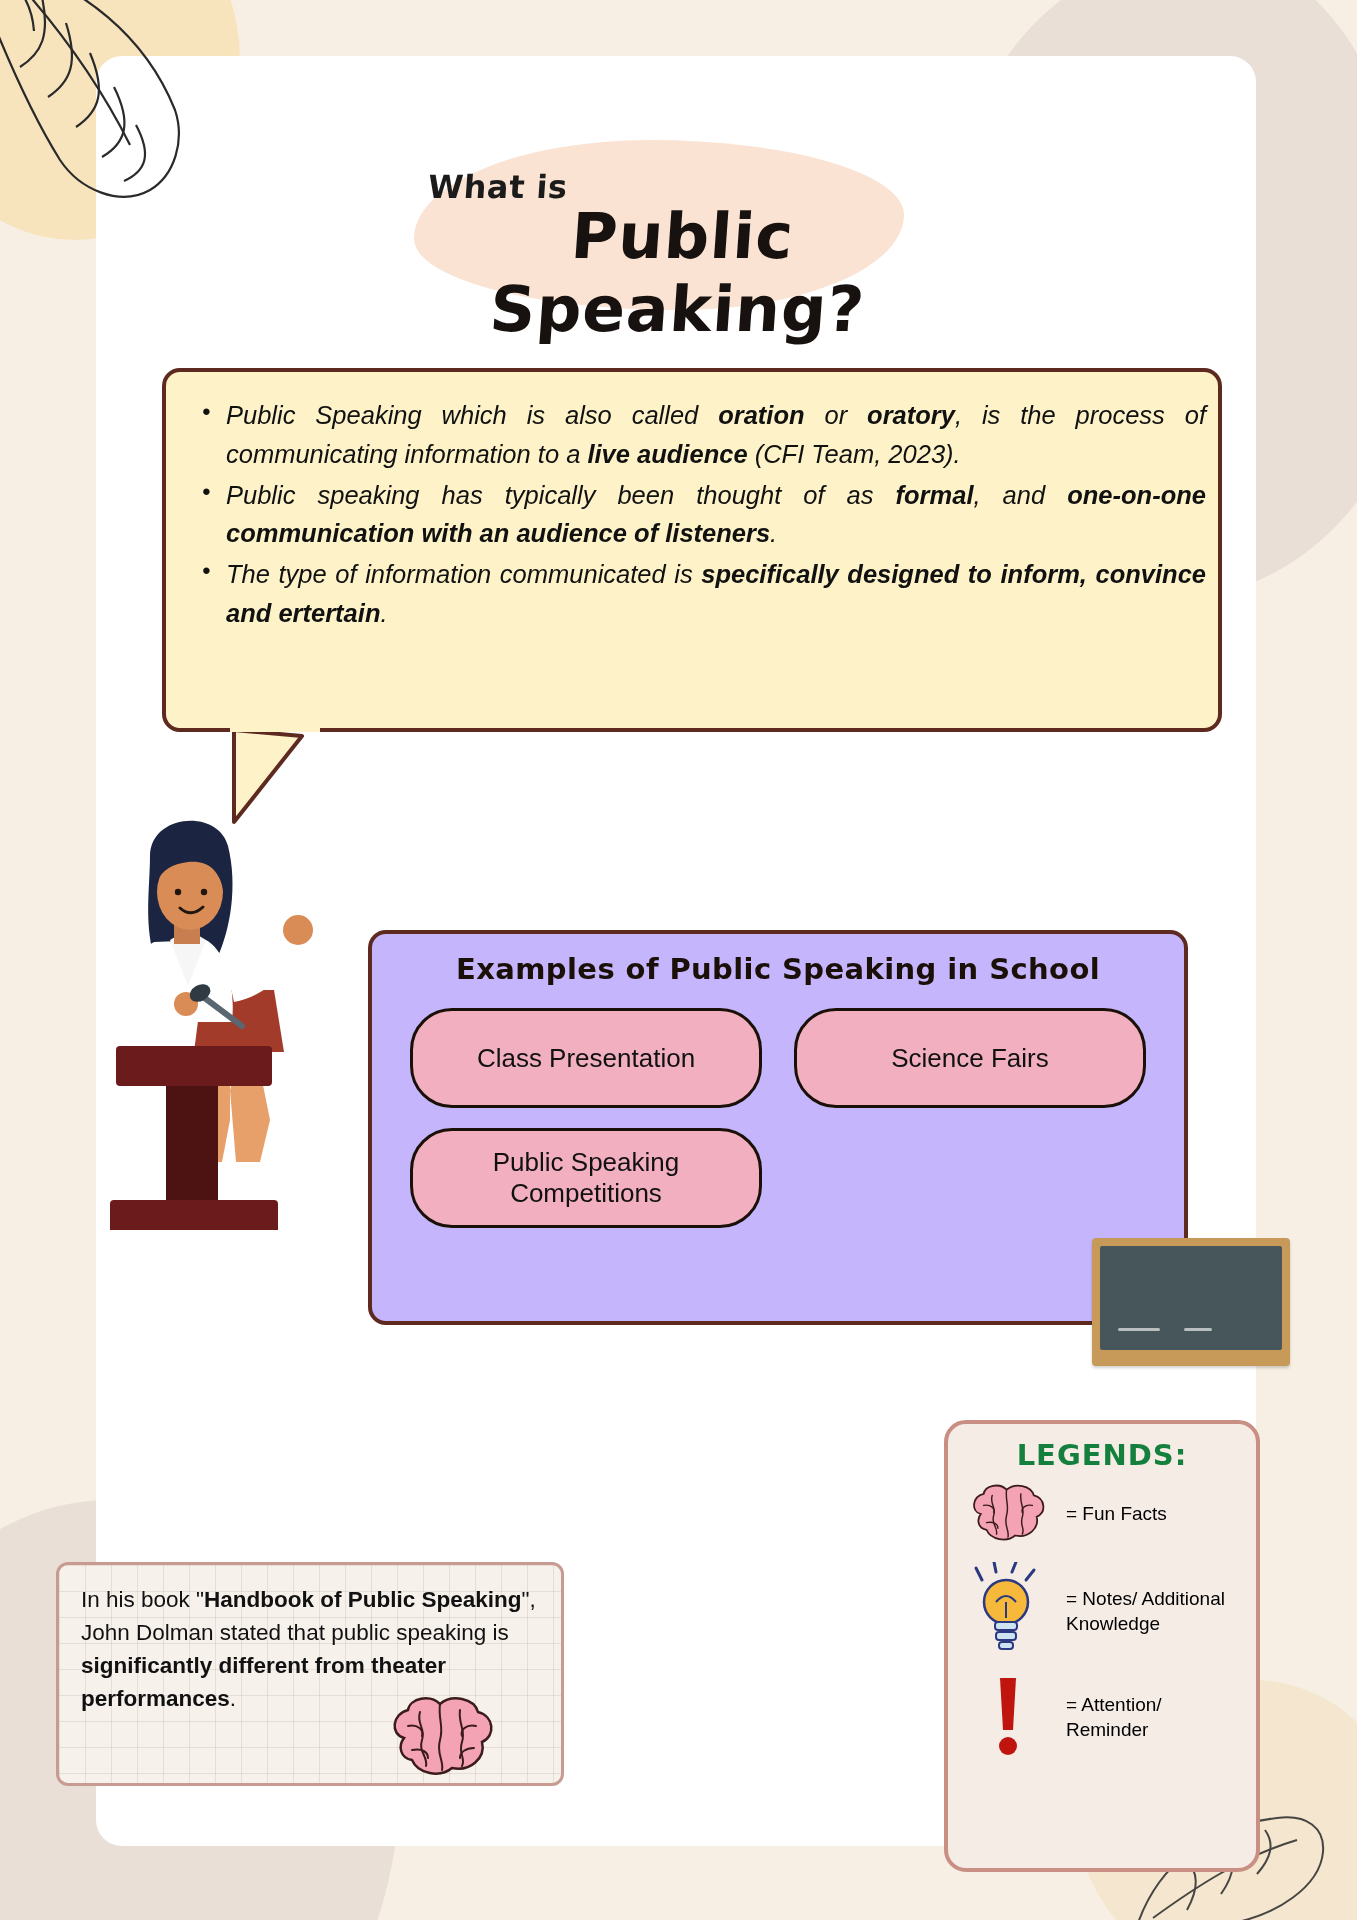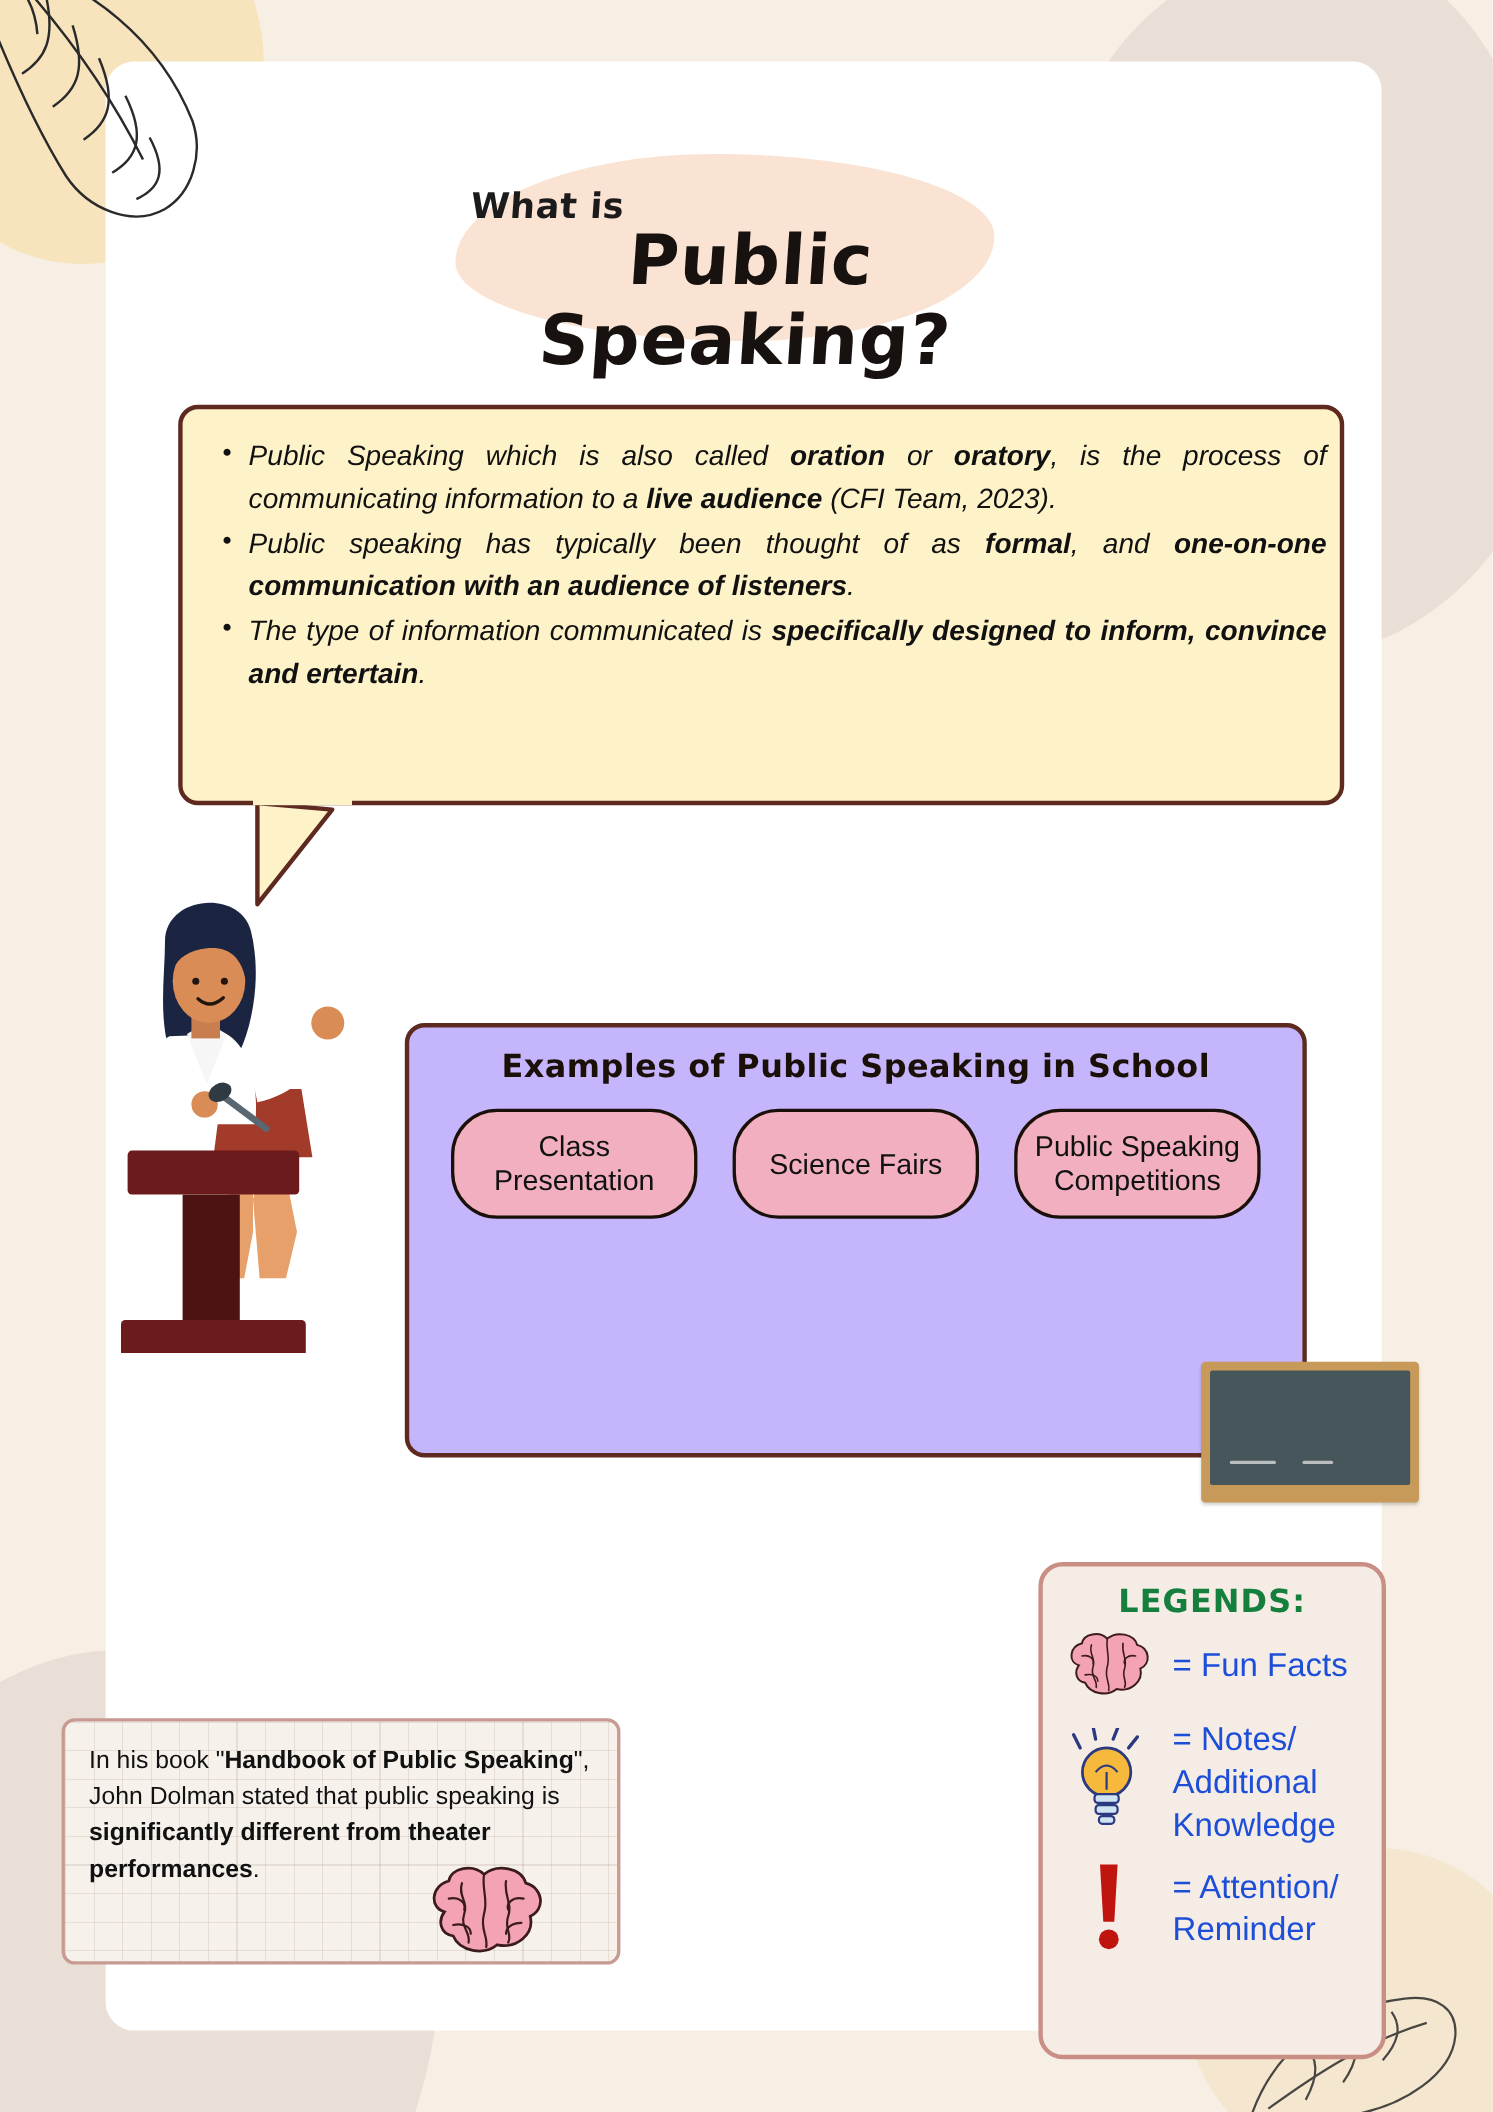--- a/index.html
+++ b/index.html
@@ -118,21 +118,21 @@
     border-radius: 18px;
     z-index: 4;
   }
   .examples-title {
     text-align: center; margin-top: 18px;
     font-family: "DejaVu Sans", sans-serif;
     font-weight: bold; font-size: 29px; color: #1b1008;
     letter-spacing: .4px;
   }
   .pill-grid {
-    display: grid; grid-template-columns: 1fr 1fr 1fr;
+    display: grid; grid-template-columns: 1fr 1fr;
     gap: 20px 32px; padding: 22px 38px 0 38px;
   }
   .pill {
     background: #f2afc0;
     border: 3px solid #1b1008;
     border-radius: 42px;
     height: 100px;
     display: flex; align-items: center; justify-content: center;
     text-align: center;
     font-size: 26px; color: #111; line-height: 1.18;
@@ -189,21 +189,21 @@
     text-align: center; margin-top: 14px;
     font-family: "DejaVu Sans", sans-serif;
     font-weight: bold; font-size: 29px; color: #15803d;
     letter-spacing: 1px;
   }
   .legend-row {
     display: flex; align-items: center; gap: 12px;
     padding: 6px 14px 6px 14px;
   }
   .legend-icon { width: 92px; min-width: 92px; display: flex; justify-content: center; align-items: center; }
-  .legend-label { font-size: 30px; color: #1d4ed8; line-height: 1.3; }
+  .legend-label { font-size: 19px; color: #000000; line-height: 1.3; }
 
   .brain-note { position: absolute; left: 382px; top: 1690px; z-index: 7; }
 </style>
 </head>
 <body>
 
 <div class="bg-blob-right"></div>
 <div class="bg-blob-bottomleft"></div>
 <div class="bg-blob-topleft"></div>
 <div class="bg-corner-bottomright"></div>

